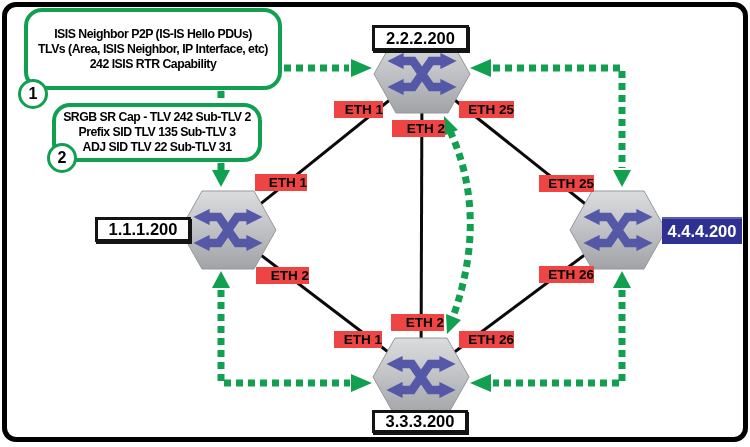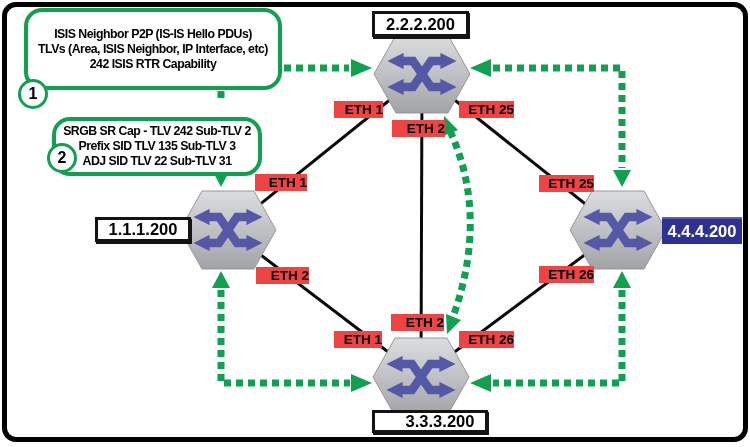--- a/index.html
+++ b/index.html
@@ -128,31 +128,31 @@
   <div class="eth" style="left:459px;top:101px;width:55px;">ETH 25</div>
   <div class="eth" style="left:255px;top:174px;width:52px;">ETH 1</div>
   <div class="eth" style="left:256px;top:267px;width:53px;">ETH 2</div>
   <div class="eth" style="left:539px;top:175px;width:55px;">ETH 25</div>
   <div class="eth" style="left:539px;top:266px;width:55px;">ETH 26</div>
   <div class="eth" style="left:391px;top:314px;width:53px;">ETH 2</div>
   <div class="eth" style="left:334px;top:331px;width:48px;">ETH 1</div>
   <div class="eth" style="left:459px;top:331px;width:55px;">ETH 26</div>
 
   <div class="iplabel" style="left:95px;top:217px;width:90px;height:19px;">1.1.1.200</div>
-  <div class="iplabel" style="left:372px;top:11px;width:91px;height:20px;">2.2.2.200</div>
-  <div class="iplabel" style="left:372px;top:410px;width:90px;height:17px;padding-left:20px;">3.3.3.200</div>
+  <div class="iplabel" style="left:372px;top:25px;width:91px;height:20px;">2.2.2.200</div>
+  <div class="iplabel" style="left:372px;top:410px;width:90px;height:17px;">3.3.3.200</div>
   <div class="ipnavy" style="left:662px;top:217px;width:80px;height:25px;">4.4.4.200</div>
 
   <div class="callout" style="left:24px;top:8px;width:250px;height:74px;">
     <div>ISIS Neighbor P2P (IS-IS Hello PDUs)</div>
     <div>TLVs (Area, ISIS Neighbor, IP Interface, etc)</div>
     <div>242 ISIS RTR Capability</div>
   </div>
 
-  <div class="callout" style="left:52px;top:117px;width:202px;height:51px;">
+  <div class="callout" style="left:52px;top:103px;width:202px;height:51px;">
     <div>SRGB SR Cap - TLV 242 Sub-TLV 2</div>
     <div>Prefix SID TLV 135 Sub-TLV 3</div>
     <div>ADJ SID TLV 22 Sub-TLV 31</div>
   </div>
 
   <div class="numcircle" style="left:18px;top:79px;">1</div>
   <div class="numcircle" style="left:47px;top:143px;">2</div>
 
 </div>
 

